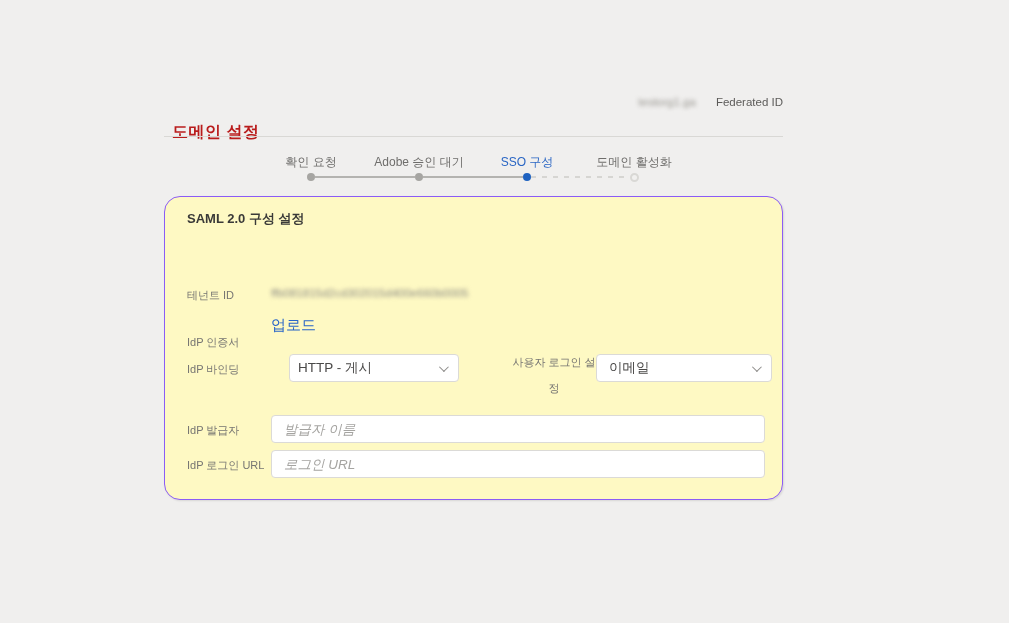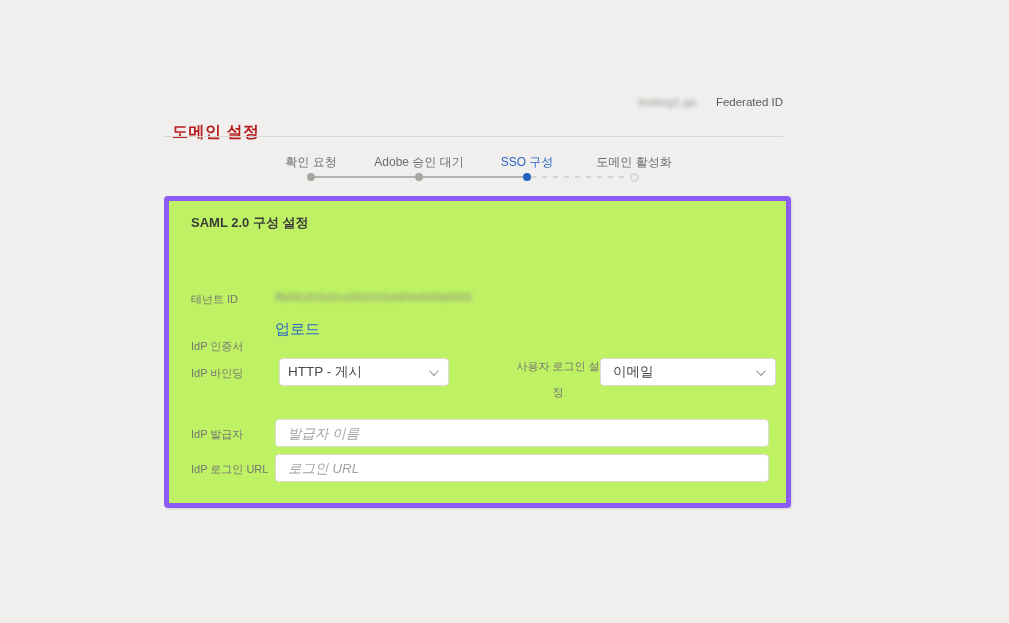--- a/index.html
+++ b/index.html
@@ -21,31 +21,31 @@
   .step-label.active{color:#2a66c4;}
   .connector{position:absolute;top:176px;height:2px;}
   .connector.solid{background:#b4b3b0;}
   .connector.dashed{background:repeating-linear-gradient(90deg,#d6d5d2 0 5px,rgba(0,0,0,0) 5px 11px);}
   .dot{position:absolute;top:173px;width:8px;height:8px;border-radius:50%;}
   .dot.done{background:#a6a5a2;}
   .dot.active{background:#1e62c0;}
   .dot.open{width:5px;height:5px;border:2px solid #d9d8d5;background:#f1f0ef;top:173px;}
 
   
-  .panel{position:absolute;left:164px;top:196px;width:617px;height:302px;background:#bef264;border:5px solid #8b5cf6;border-radius:4px;box-shadow:1px 1px 2px rgba(0,0,0,.10);}
+  .panel{position:absolute;left:164px;top:196px;width:617px;height:302px;background:#fef9c3;border:1px solid #8b5cf6;border-radius:16px;box-shadow:1px 1px 2px rgba(0,0,0,.10);}
   .panel-heading{position:absolute;left:22px;top:13px;margin:0;font-size:13px;font-weight:700;color:#3a3a38;}
   .panel-desc{position:absolute;left:22px;top:38px;width:584px;margin:0;font-size:13px;line-height:20px;color:#4e4d4b;}
 
   .field-label{position:absolute;left:22px;font-size:11px;color:#767572;}
   .tenant-value{position:absolute;left:106px;top:90px;font-size:11.5px;color:#8b8984;}
   .upload-link{position:absolute;left:106px;top:119px;font-size:15px;color:#2a66c8;text-decoration:none;cursor:pointer;}
 
   .select-box{position:absolute;top:157px;height:26px;background:#fff;border:1px solid #dbdad7;border-radius:4px;display:flex;align-items:center;padding:0 12px;font-size:13.5px;color:#4a4948;cursor:pointer;box-sizing:content-box;}
   .select-box .chevron{margin-left:auto;width:6px;height:6px;border-right:1.5px solid #8d8c8a;border-bottom:1.5px solid #8d8c8a;transform:rotate(45deg) translateY(-2px);}
-  .select-binding{left:110px;width:148px;padding-left:8px;}
+  .select-binding{left:124px;width:148px;padding-left:8px;}
   .select-login{left:431px;width:150px;}
   .user-login-label{position:absolute;left:346px;top:152px;width:86px;line-height:26px;font-size:11px;color:#767572;text-align:center;}
 
   .text-input{position:absolute;left:106px;width:468px;height:26px;background:#fff;border:1px solid #dbdad7;border-radius:4px;padding:0 12px;font-size:13.5px;color:#4a4948;font-family:"Liberation Sans","DejaVu Sans",sans-serif;}
   .text-input::placeholder{color:#a5a4a1;font-style:italic;}
   .input-issuer{top:218px;}
   .input-login-url{top:253px;}
 </style>
 </head>
 <body>

